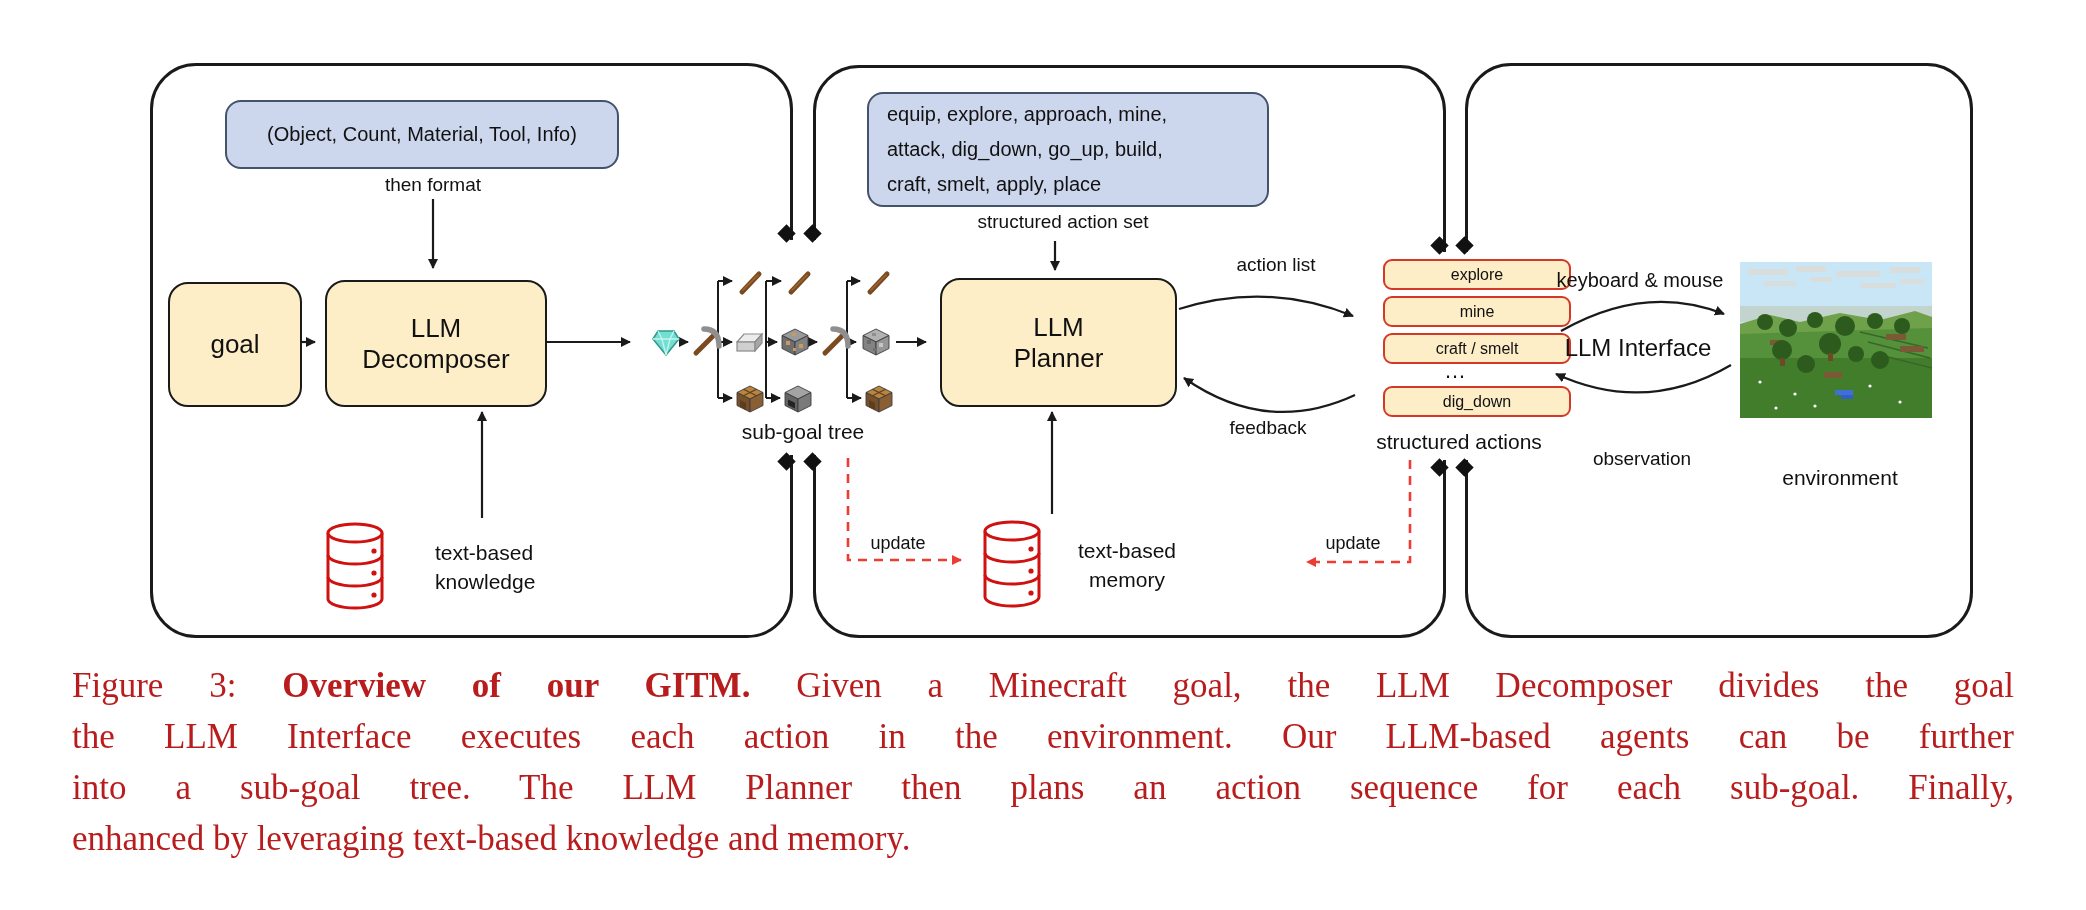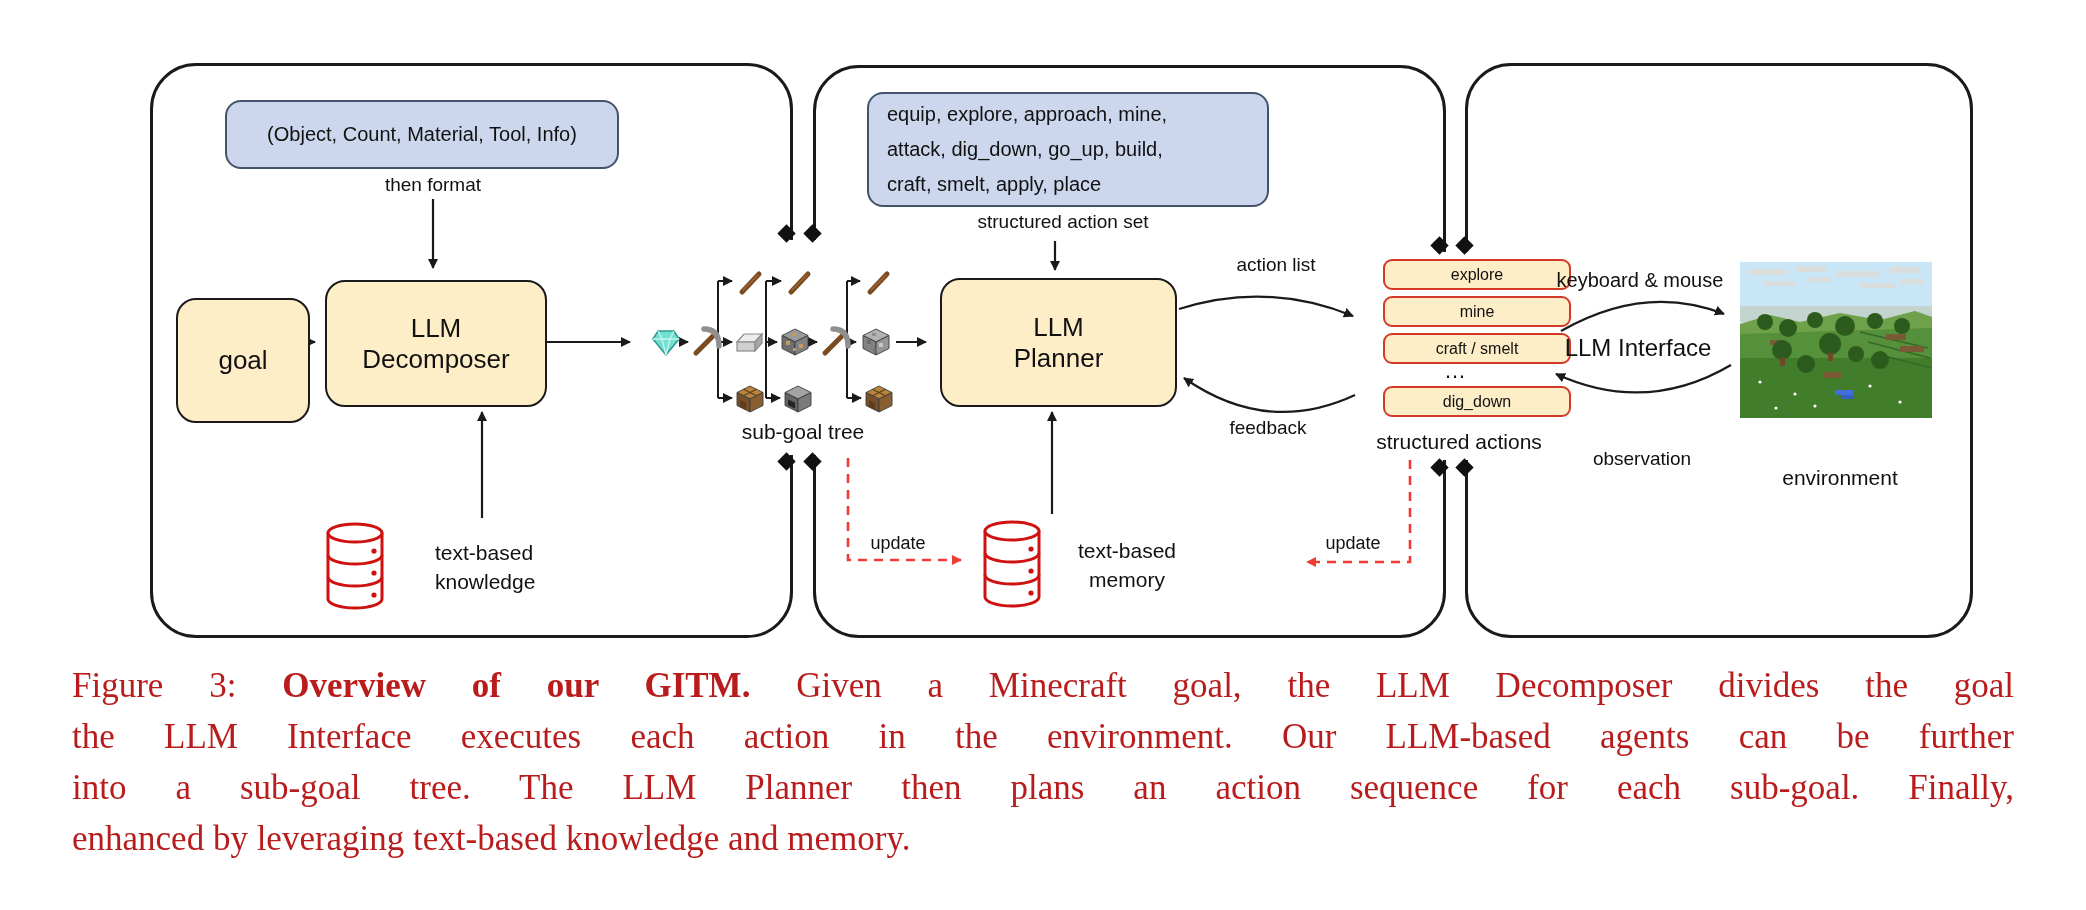--- a/index.html
+++ b/index.html
@@ -223,21 +223,21 @@
           <circle cx="36" cy="146" r="1.6"></circle>
       </g>
     </g>
   </svg>
 
   <div class="bluebox" style="left:225px;top:100px;width:390px;height:65px;align-items:center;font-size:20px;">
     <div>(Object, Count, Material, Tool, Info)</div>
   </div>
   <div class="lbl" style="left:353px;top:174px;width:160px;">then format</div>
 
-  <div class="yellowbox" style="left:168px;top:298px;width:130px;height:121px;margin-left:8px;">
+  <div class="yellowbox" style="left:168px;top:282px;width:130px;height:121px;">
     <div>goal</div>
   </div>
 
   <div class="yellowbox" style="left:325px;top:280px;width:218px;height:123px;">
     <div>LLM</div>
     <div>Decomposer</div>
   </div>
 
   <div style="position:absolute;left:435px;top:538px;font-size:21px;line-height:29px;">
     <div>text-based</div>

